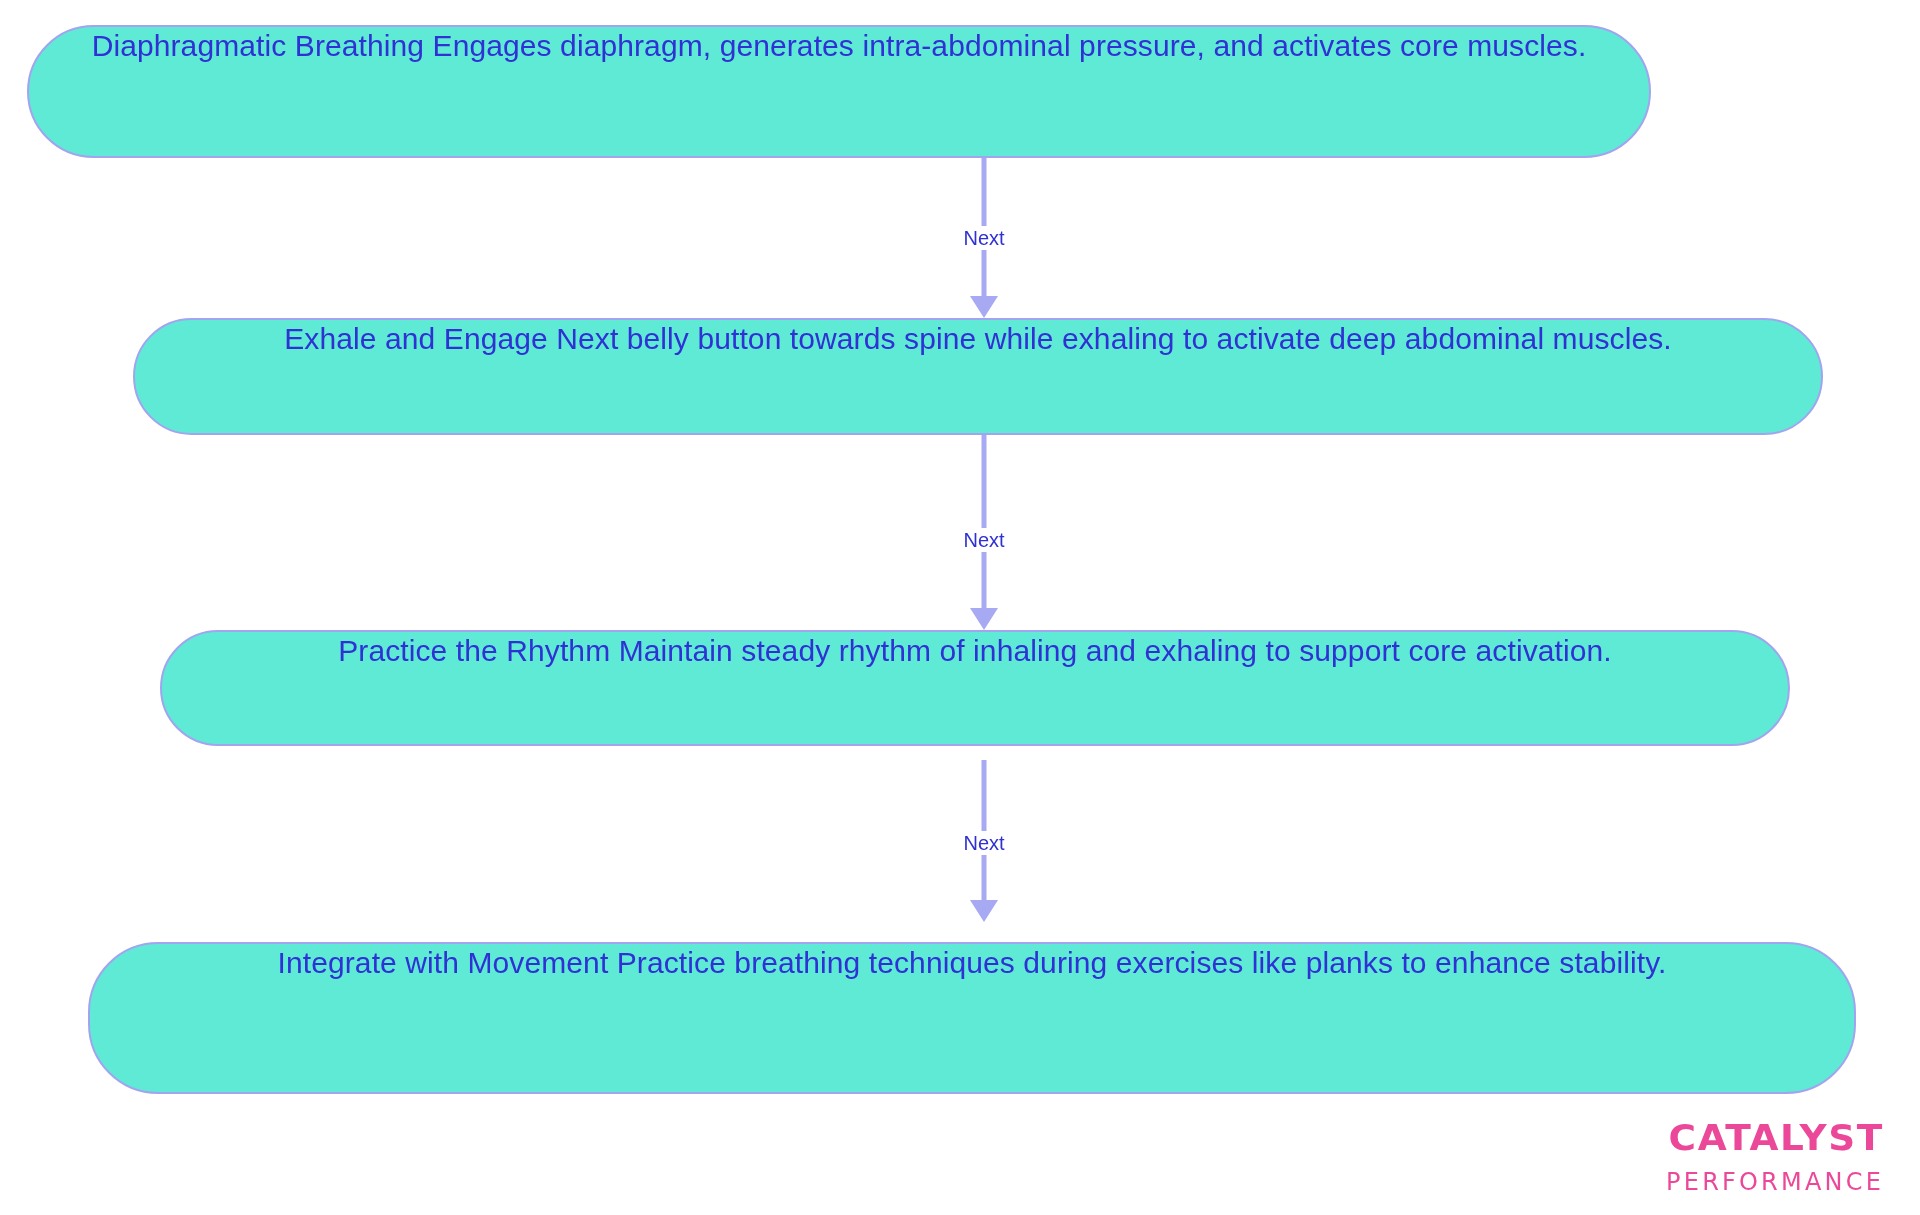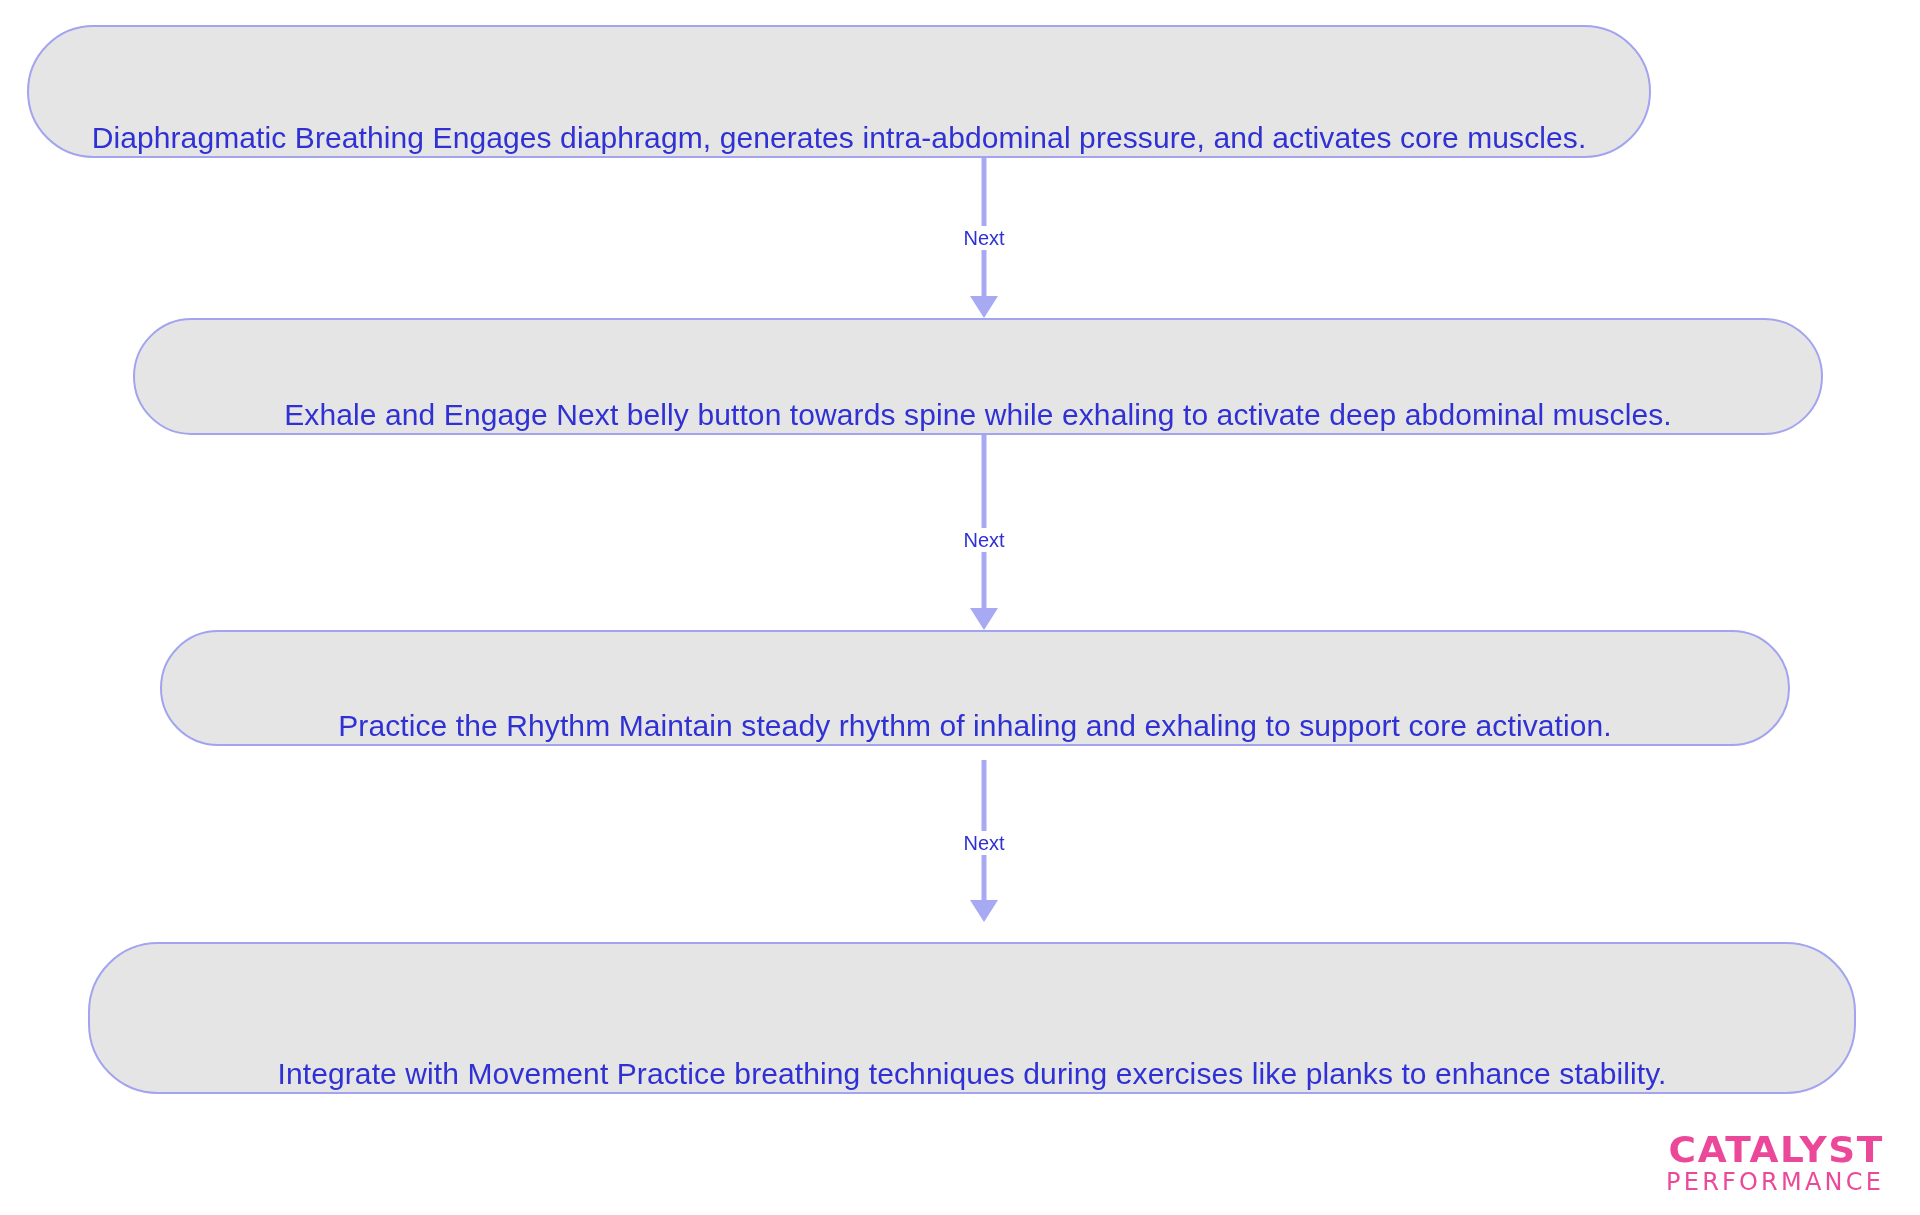--- a/index.html
+++ b/index.html
@@ -20,25 +20,25 @@
     left: 0;
     top: 0;
     width: 1920px;
     height: 1215px;
   }
 
   
   .node {
     position: absolute;
     box-sizing: border-box;
-    background: #e5e5e5;
+    background: #5eead4;
     border: 2px solid #a2a4f0;
     border-radius: 70px;
     display: flex;
-    align-items: flex-end;
+    align-items: flex-start;
     justify-content: center;
     text-align: center;
     padding: 0 46px;
   }
   .node-label {
     color: #2f31d4;
     font-size: 30px;
     line-height: 1.25;
     letter-spacing: 0.1px;
     white-space: nowrap;
@@ -96,21 +96,21 @@
     line-height: 1.02;
     font-family: "DejaVu Sans", sans-serif;
     transform: scaleX(1.04);
     transform-origin: right center;
   }
   #brand-secondary {
     font-size: 24px;
     font-weight: 400;
     letter-spacing: 3.2px;
     line-height: 1.05;
-    margin-top: 1px;
+    margin-top: 13px;
     font-family: "DejaVu Sans", sans-serif;
   }
 </style>
 </head>
 <body>
 
 <div id="flowchart">
 
   <svg class="edge" viewBox="0 0 1920 1215" xmlns="http://www.w3.org/2000/svg">
 

